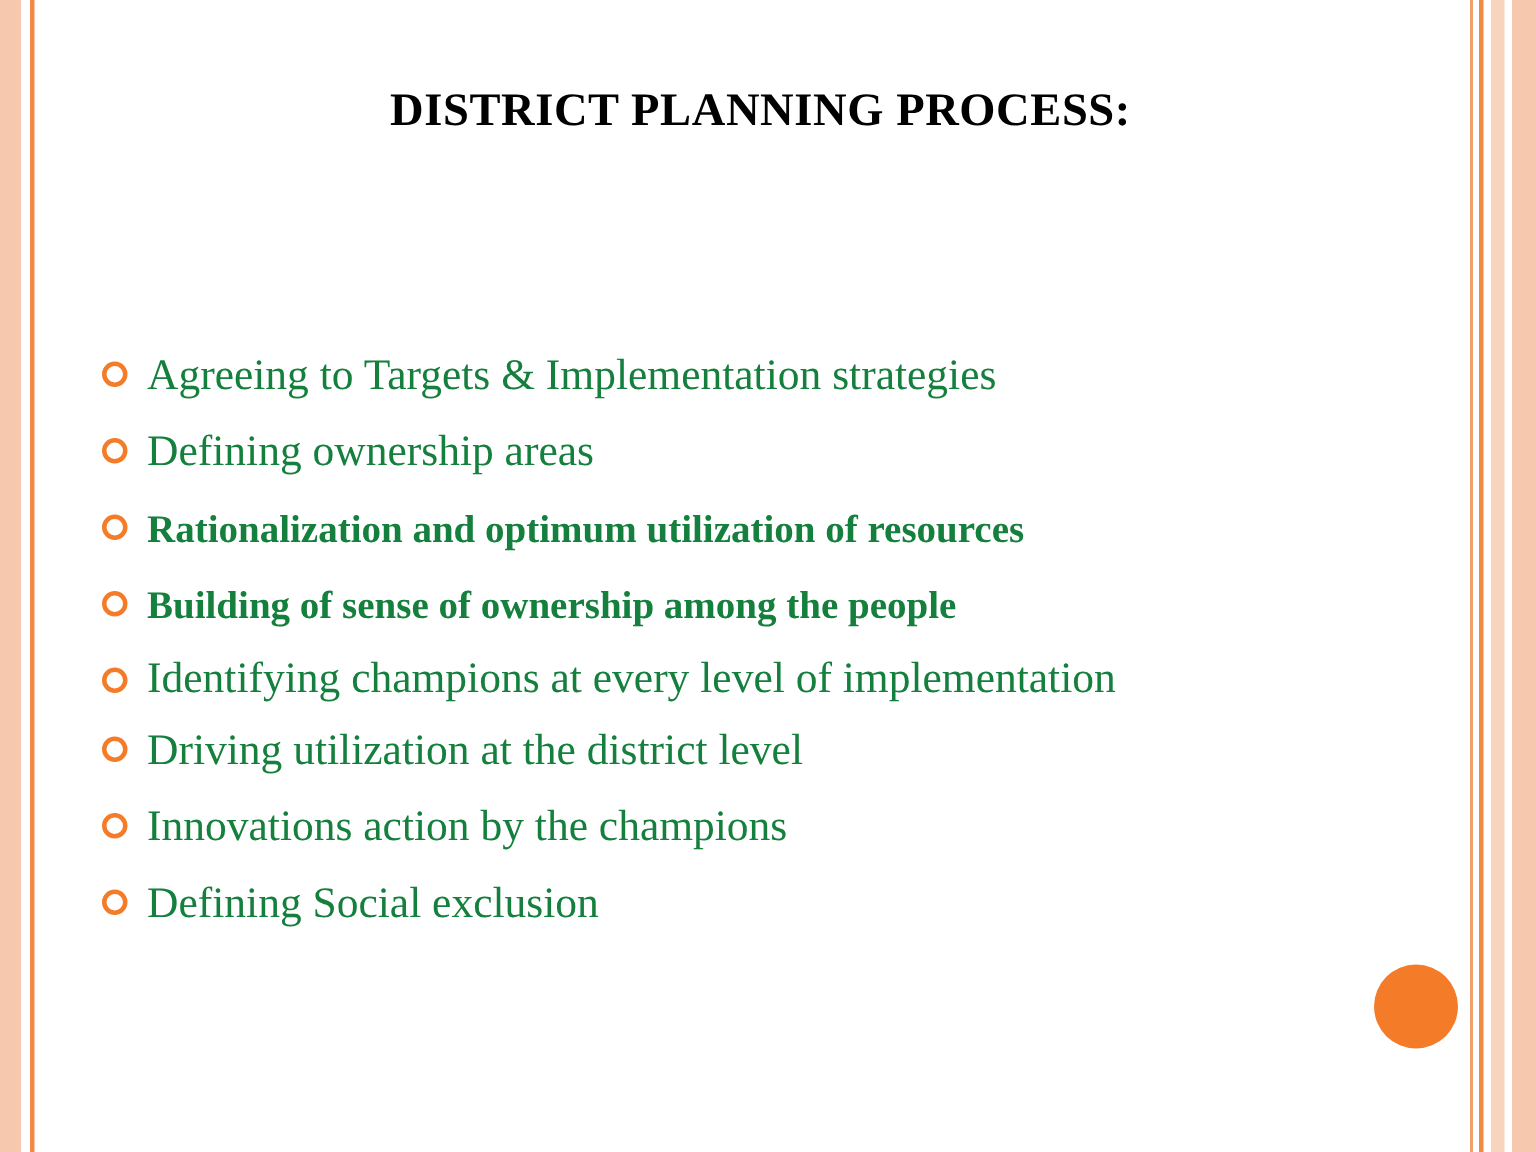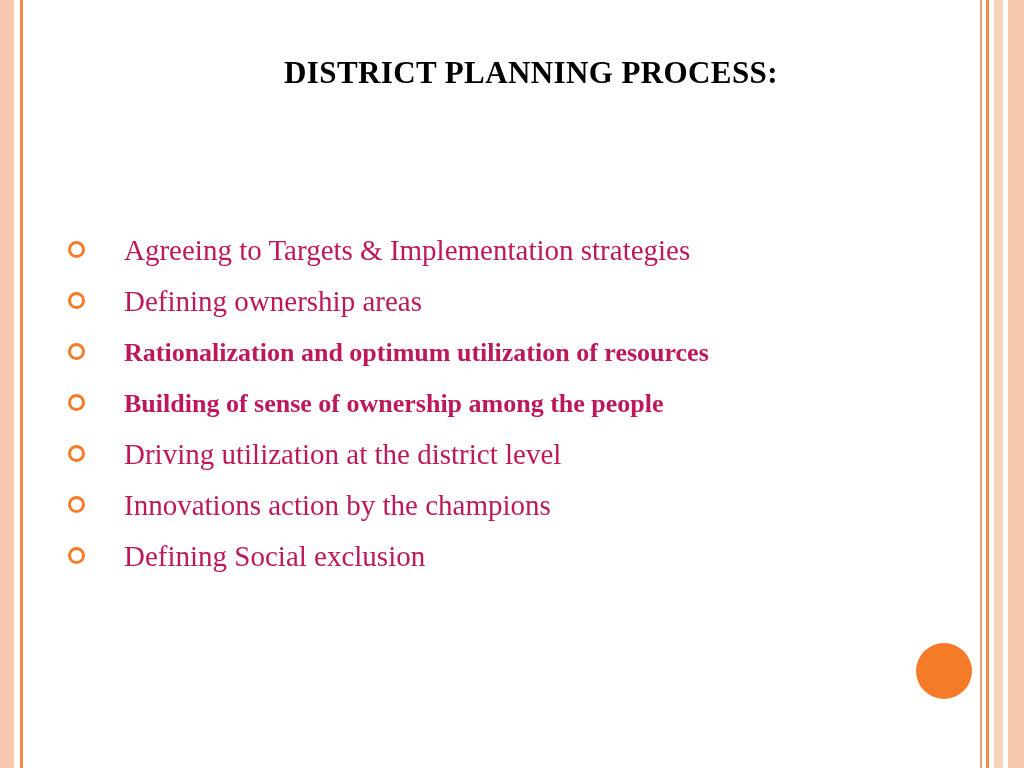--- a/index.html
+++ b/index.html
@@ -59,21 +59,21 @@
   .rb1 { position:absolute; right:0;  top:0; width:16px; height:768px; background:#f6c9ae; }
   .rb2 { position:absolute; right:16px; top:0; width:5px;  height:768px; background:#ffffff; }
   .rb3 { position:absolute; right:21px; top:0; width:9px;  height:768px; background:#f8d4bd; }
   .rb4 { position:absolute; right:30px; top:0; width:5px;  height:768px; background:#ffffff; }
   .rb5 { position:absolute; right:35px; top:0; width:3px;  height:768px; background:#f08a44; }
   .rb6 { position:absolute; right:38px; top:0; width:4px;  height:768px; background:#ffffff; }
   .rb7 { position:absolute; right:42px; top:0; width:2px;  height:768px; background:#f0a06a; }
 
   .title-block {
     position: absolute;
-    left: 136px;
+    left: 112px;
     top: 52px;
     width: 790px;
     text-align: center;
   }
   .title-line {
     font-family: "Liberation Serif", serif;
     font-weight: bold;
     font-size: 31px;
     letter-spacing: 0.4px;
     color: #000000;
@@ -101,24 +101,23 @@
   .ring {
     display: block;
     width: 11px;
     height: 11px;
     border: 3px solid #f47b28;
     border-radius: 50%;
     box-sizing: content-box;
   }
   .bullet-text {
     font-family: "Liberation Serif", serif;
-    color: #be185d;
+    color: #15803d;
     line-height: 45px;
     white-space: pre-line;
-    margin-left: 26px;
   }
   .size-lg { font-size: 29px; }
   .size-md { font-size: 26px; font-weight: bold; }
   .bullet-text.wrap { line-height: 40px; max-width: 680px; }
 
   .corner-dot {
     position: absolute;
     left: 916px;
     top: 643px;
     width: 56px;
@@ -173,20 +172,26 @@
       <div class="bullet-text size-md">Rationalization and optimum utilization of resources</div>
     </div>
 
     <div class="bullet-row">
       <div class="bullet-marker">
           <span class="ring"></span>
         </div>
       <div class="bullet-text size-md">Building of sense of ownership among the people</div>
     </div>
 
+    <div class="bullet-row">
+      <div class="bullet-marker">
+          <span class="ring"></span>
+        </div>
+      <div class="bullet-text size-lg wrap">Identifying champions at every level of implementation</div>
+    </div>
 
     <div class="bullet-row">
       <div class="bullet-marker">
           <span class="ring"></span>
         </div>
       <div class="bullet-text size-lg">Driving utilization at the district level</div>
     </div>
 
     <div class="bullet-row">
       <div class="bullet-marker">

